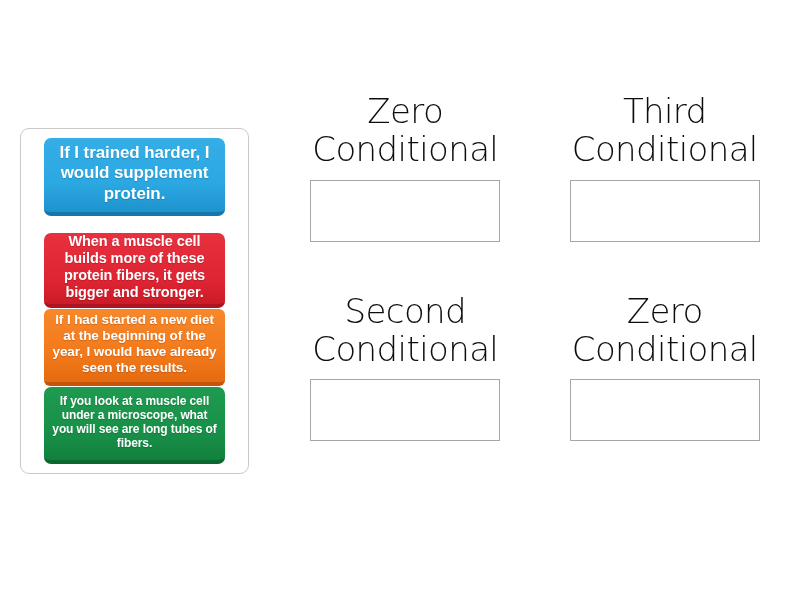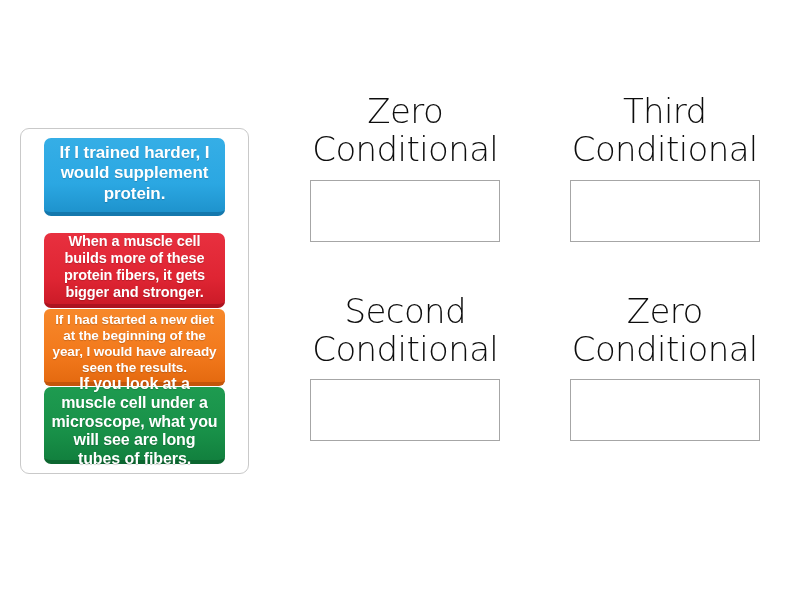--- a/index.html
+++ b/index.html
@@ -68,21 +68,21 @@
     height: 77px;
     background: linear-gradient(180deg, #f7882a 0%, #f2791c 62%, #e56a10 100%);
     border-bottom: 4px solid #c4560a;
     font-size: 13.5px;
     border-radius: 6px;
   }
   .card-green {
     height: 77px;
     background: linear-gradient(180deg, #1e9b50 0%, #189048 62%, #12803e 100%);
     border-bottom: 4px solid #0c6630;
-    font-size: 16px;
+    font-size: 12px;
   }
 
   
   #categories {
     position: absolute;
     left: 280px;
     top: 92px;
     width: 510px;
     height: 390px;
     display: grid;

